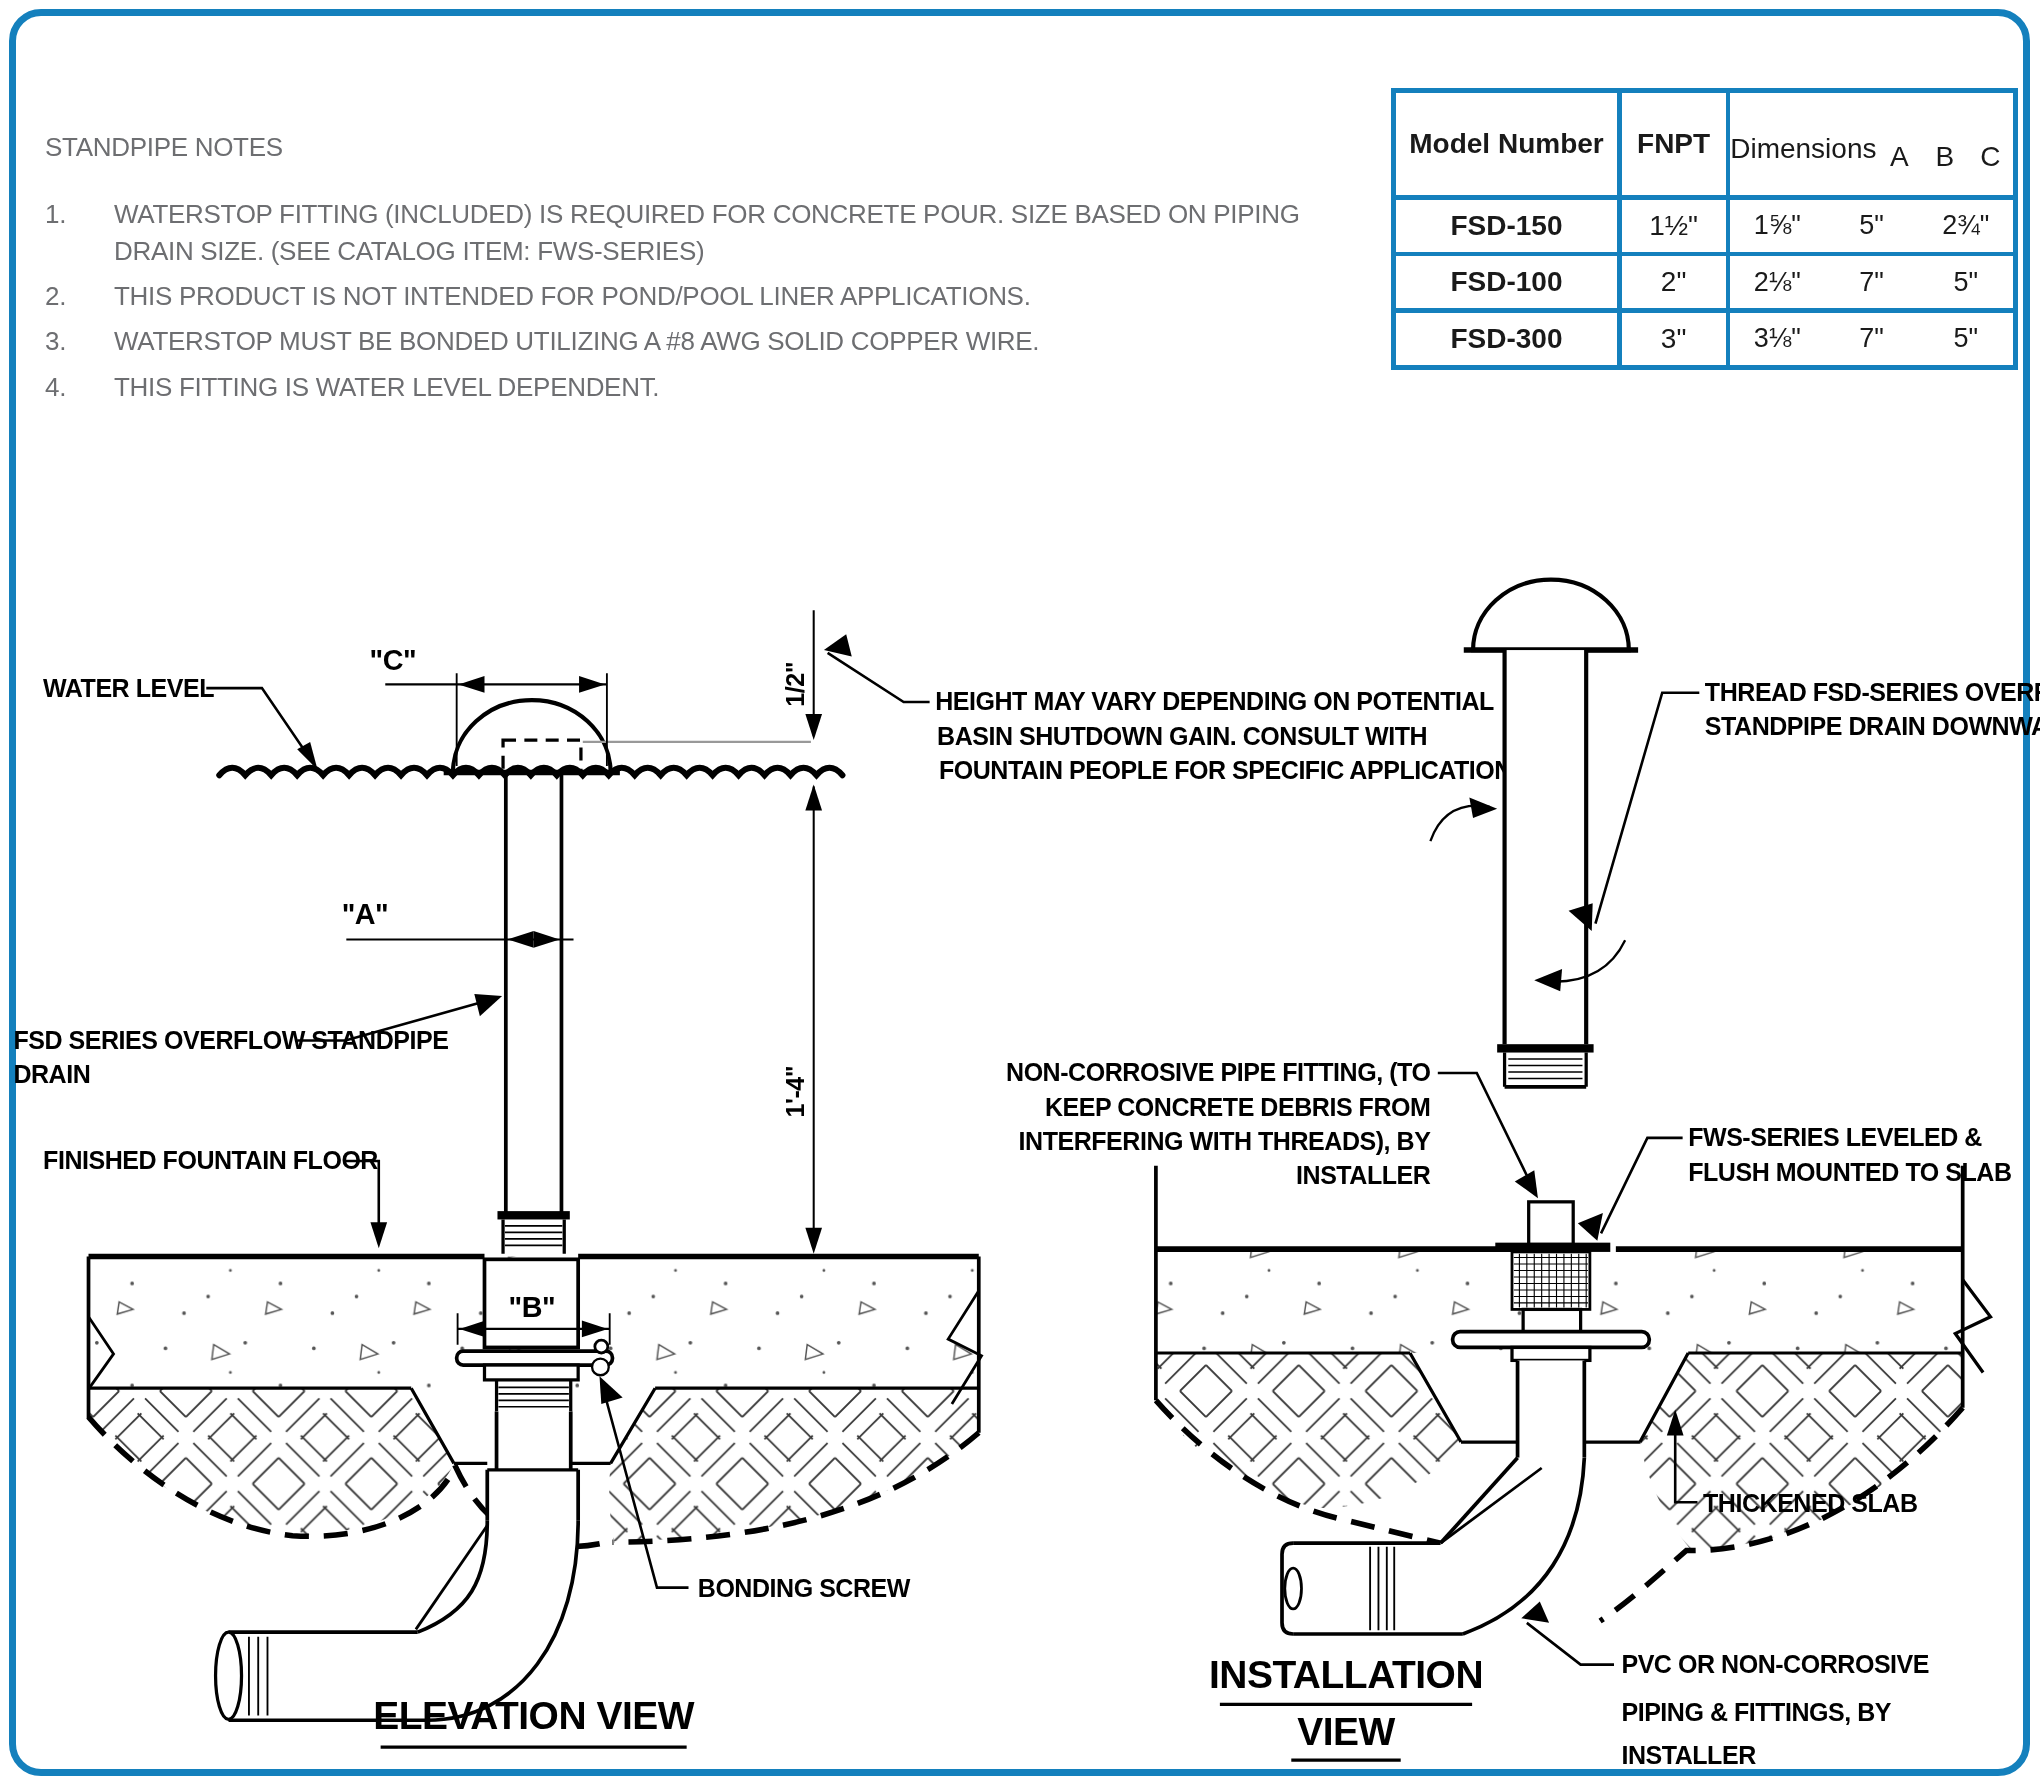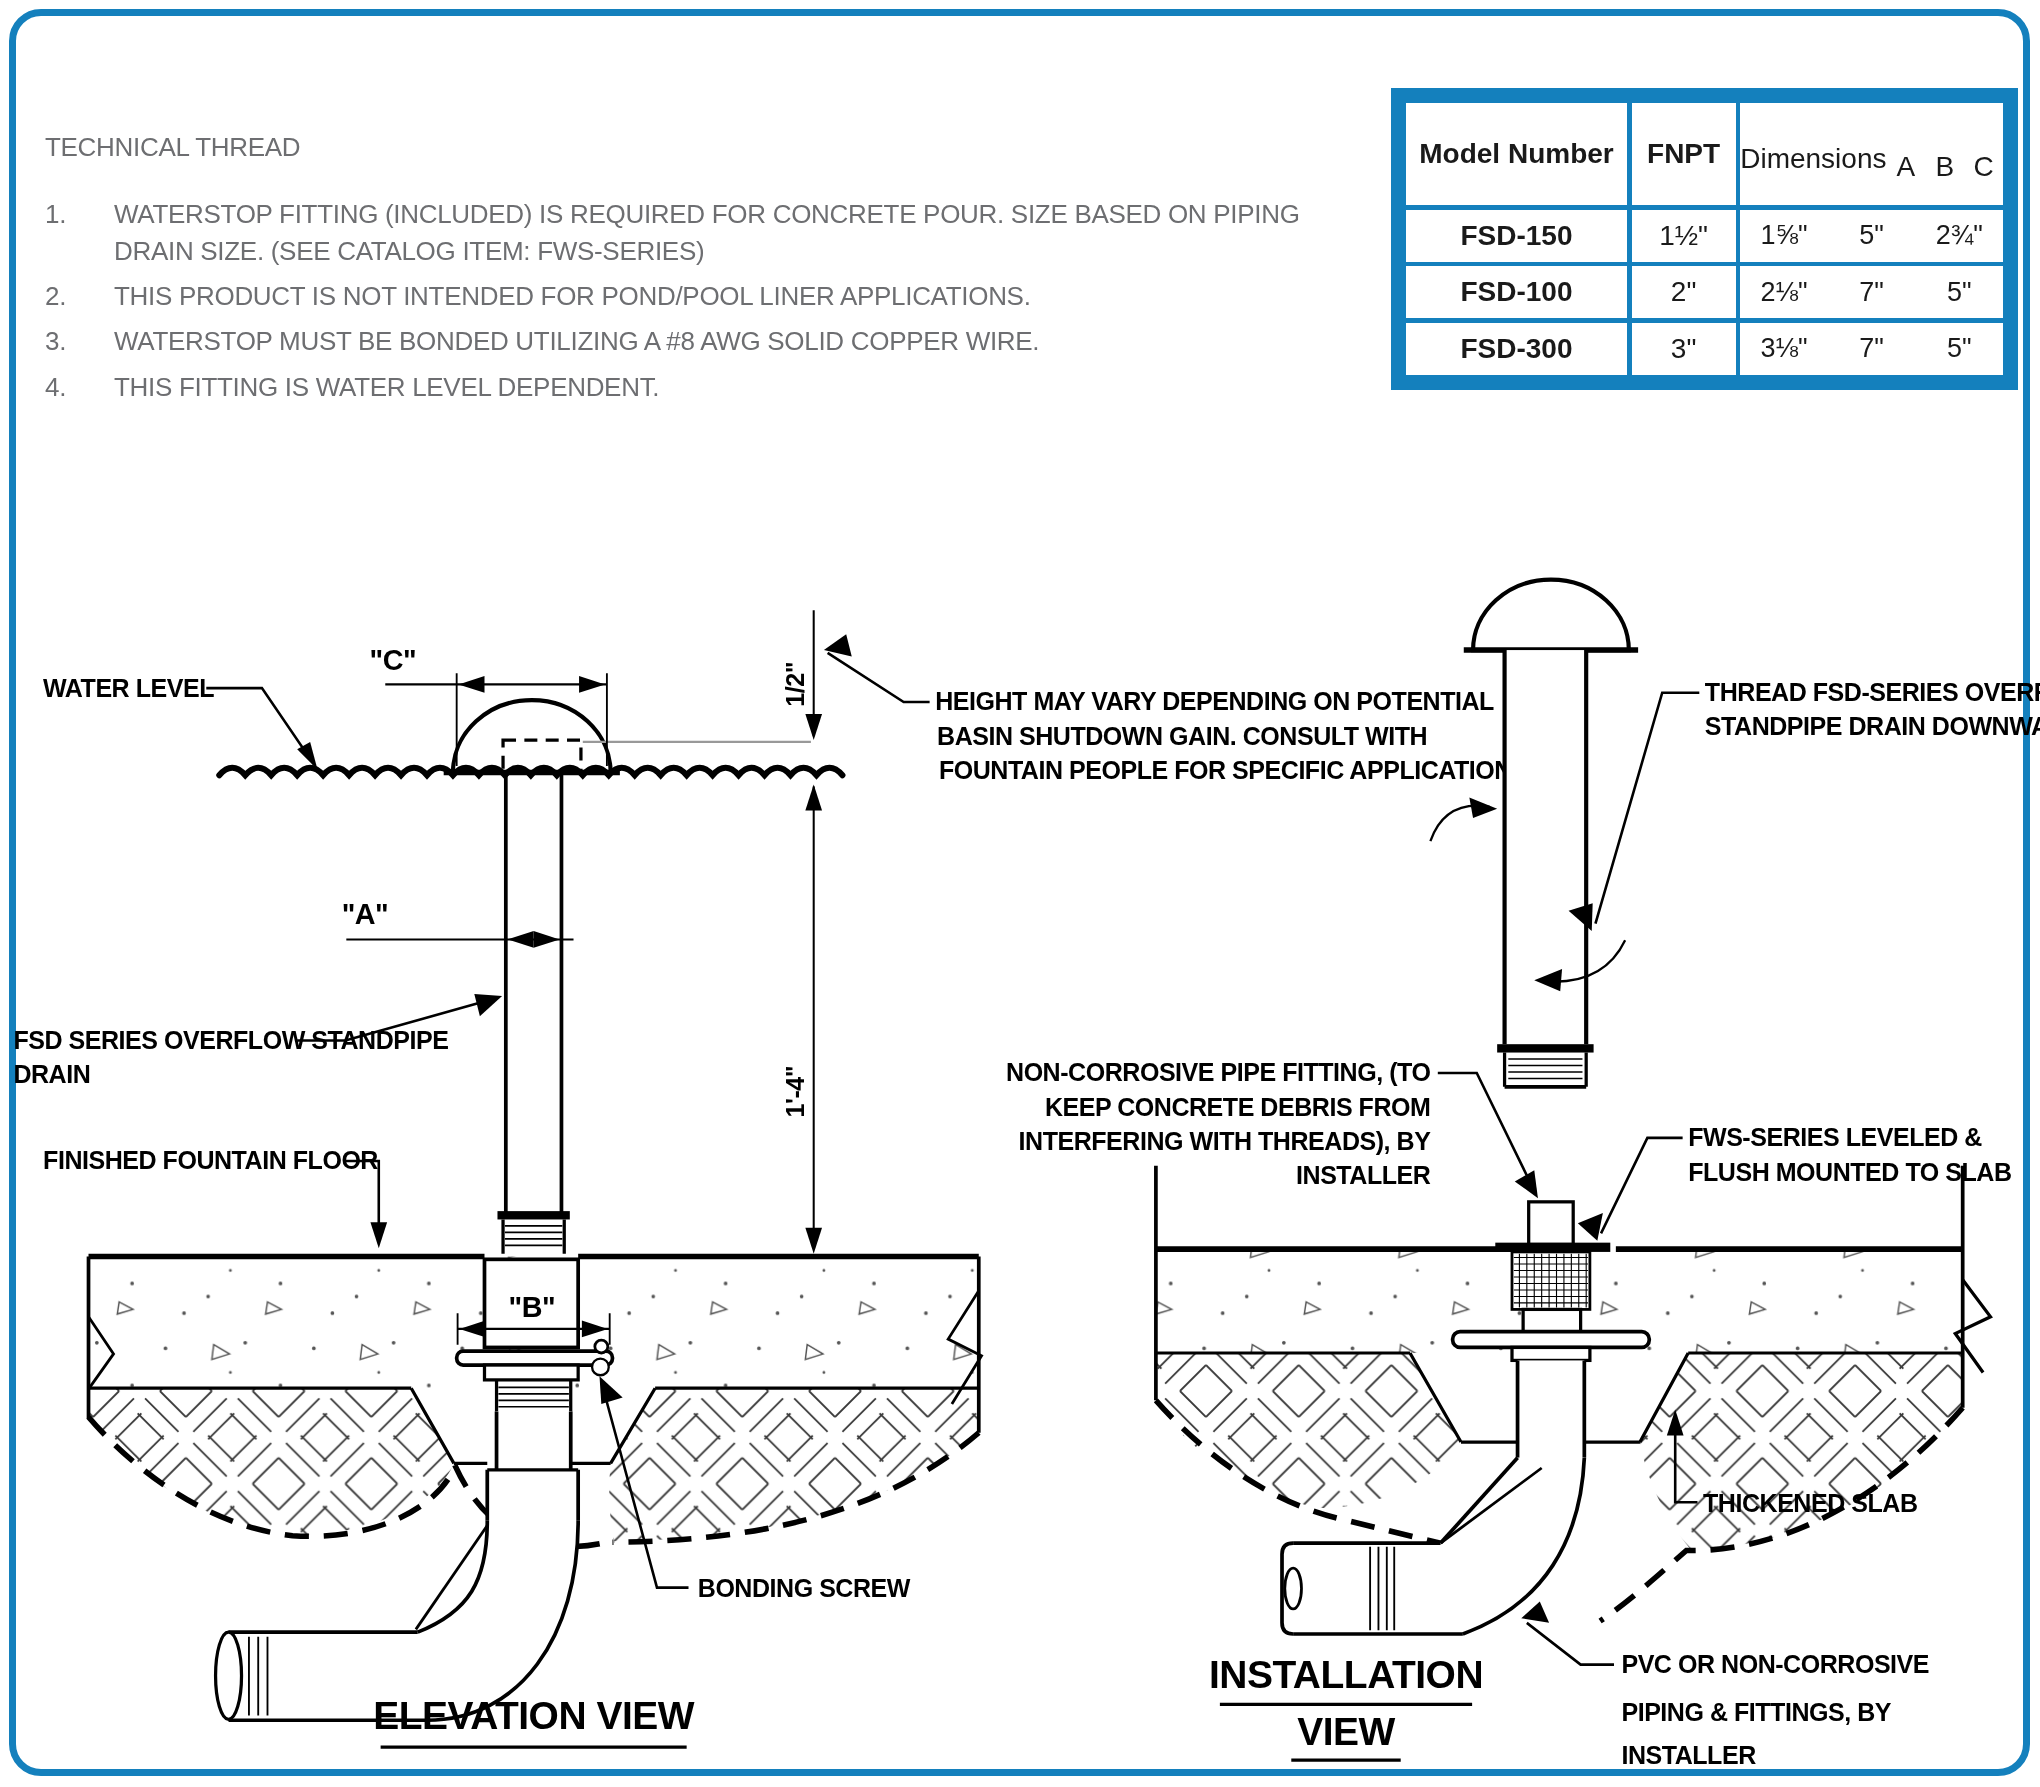--- a/index.html
+++ b/index.html
@@ -9,21 +9,21 @@
   #titlebar{position:absolute;left:9.3px;top:9.3px;right:11px;height:67px;background:#1480BD;border-radius:28px 28px 0 0;
             display:flex;align-items:center;justify-content:center;}
   #titlebar .t{color:#fff;font-size:43px;font-weight:bold;letter-spacing:0;}
   
   .notes{position:absolute;left:45px;top:132px;width:1299px;color:#6d6e71;font-size:26px;letter-spacing:-0.3px;}
   .notes .head{margin-bottom:33px;}
   .notes .item{display:grid;grid-template-columns:69px 1215px;margin-bottom:8.3px;line-height:1.42;}
   
   .tblwrap{position:absolute;left:1391px;top:88px;width:627px;}
   .tbl{display:grid;grid-template-columns:221px 104px 1fr;grid-template-rows:102px 52px 52px 52px;
-       gap:4.6px;background:#1480BD;padding:15px;}
+       gap:4.6px;background:#1480BD;padding:5px;}
   .tbl .c{background:#fff;display:flex;align-items:center;justify-content:center;text-align:center;
           font-size:28px;color:#1a1a1a;}
   .tbl .hdr{font-weight:bold;line-height:1.15;}
   .dimhead{flex-direction:row;justify-content:flex-start;padding-top:9.3px;}
   .abc{display:grid;grid-template-columns:1fr 1fr 1fr;width:100%;margin-top:16.7px;}
   .abc span{text-align:center;font-size:28px;}
   .vals{display:grid;grid-template-columns:1fr 1fr 1fr;width:100%;}
   .vals span{text-align:center;font-size:27px;}
   .model{font-weight:bold;}
   
@@ -35,21 +35,21 @@
   .ln{stroke:#000;fill:none;}
 </style>
 </head>
 <body>
 
 <div id="page">
 
   <div id="frame"></div>
 
   <div class="notes">
-    <div class="head">TECHNICAL THREAD</div>
+    <div class="head">STANDPIPE NOTES</div>
     <div class="item">
       <span>1.</span>
       <span>WATERSTOP FITTING (INCLUDED) IS REQUIRED FOR CONCRETE POUR. SIZE BASED ON PIPING DRAIN SIZE. (SEE CATALOG ITEM: FWS-SERIES)</span>
     </div>
     <div class="item">
       <span>2.</span>
       <span>THIS PRODUCT IS NOT INTENDED FOR POND/POOL LINER APPLICATIONS.</span>
     </div>
     <div class="item">
       <span>3.</span>

